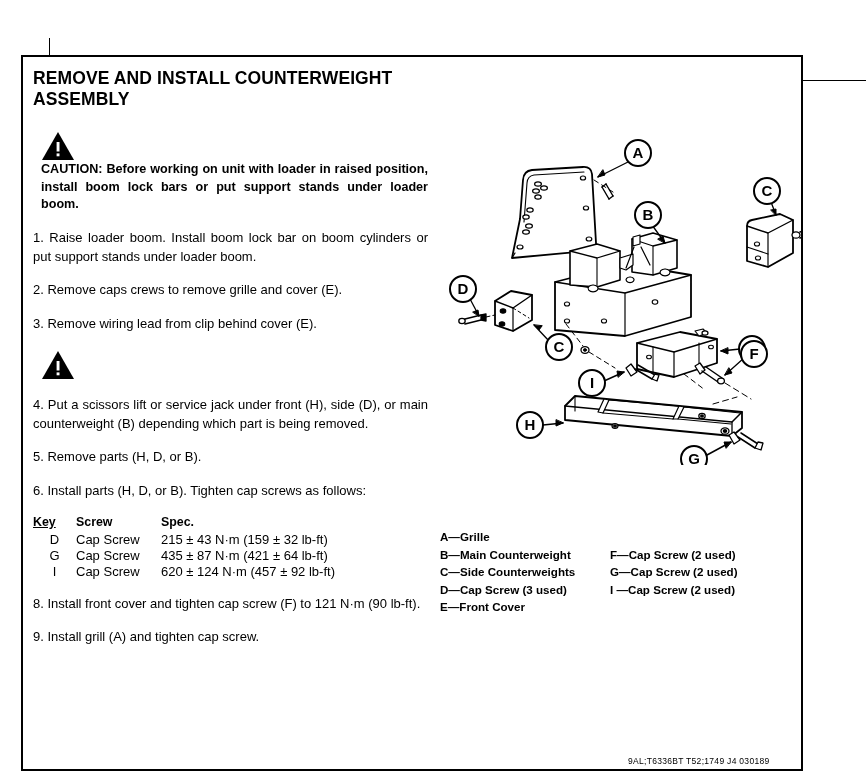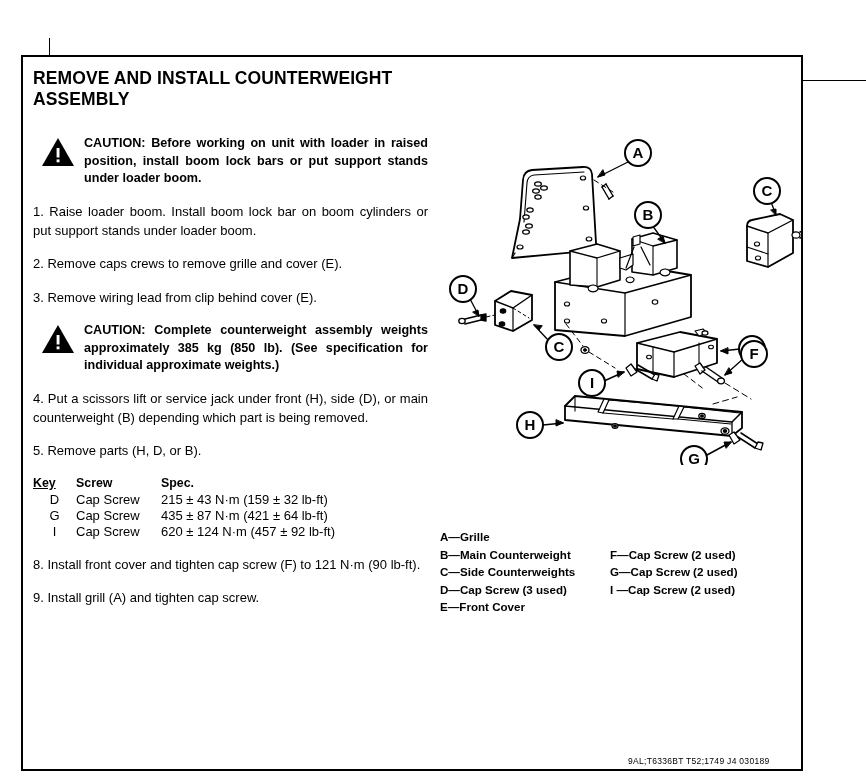--- a/index.html
+++ b/index.html
@@ -57,28 +57,29 @@
     left: 33px;
     top: 68px;
     width: 395px;
   }
 
   #proc-title {
     font-weight: bold;
     font-size: 17.5px;
     line-height: 1.18;
     letter-spacing: 0.1px;
-    margin-bottom: 26px;
+    margin-bottom: 20px;
   }
 
   .caution-block {
     display: flex;
     align-items: flex-start;
     margin: 0 0 16px 0;
     padding-left: 8px;
+    flex-direction: column;
   }
   .caution-tri {
     flex: 0 0 auto;
     width: 34px;
     height: 30px;
     margin-right: 9px;
     margin-top: 2px;
   }
   .caution-text {
     font-weight: bold;
@@ -178,25 +179,25 @@
   <div class="step">1. Raise loader boom. Install boom lock bar on boom cylinders or put support stands under loader boom.</div>
   <div class="step nojust">2. Remove caps crews to remove grille and cover (E).</div>
   <div class="step nojust">3. Remove wiring lead from clip behind cover (E).</div>
 
   <div class="caution-block">
     <svg class="caution-tri" viewBox="0 0 34 30" xmlns="http://www.w3.org/2000/svg">
       <path d="M17 1 L33 29 L1 29 Z" fill="#000000"></path>
       <rect x="15.6" y="11" width="2.9" height="9.5" fill="#ffffff"></rect>
       <rect x="15.6" y="22.4" width="2.9" height="2.9" fill="#ffffff"></rect>
     </svg>
-    <div class="caution-text">CAUTION: Complete counterweight assembly weights approximately 385 kg (850 lb). (See specification for individual approximate weights.)</div>
   </div>
 
   <div class="step">4. Put a scissors lift or service jack under front (H), side (D), or main counterweight (B) depending which part is being removed.</div>
   <div class="step nojust">5. Remove parts (H, D, or B).</div>
+  <div class="step nojust">6. Install parts (H, D, or B). Tighten cap screws as follows:</div>
 
   <table id="spec-table">
     <thead>
       <tr>
         <th class="col-key">Key</th>
         <th class="col-name">Screw</th>
         <th>Spec.</th>
       </tr>
     </thead>
     <tbody>

